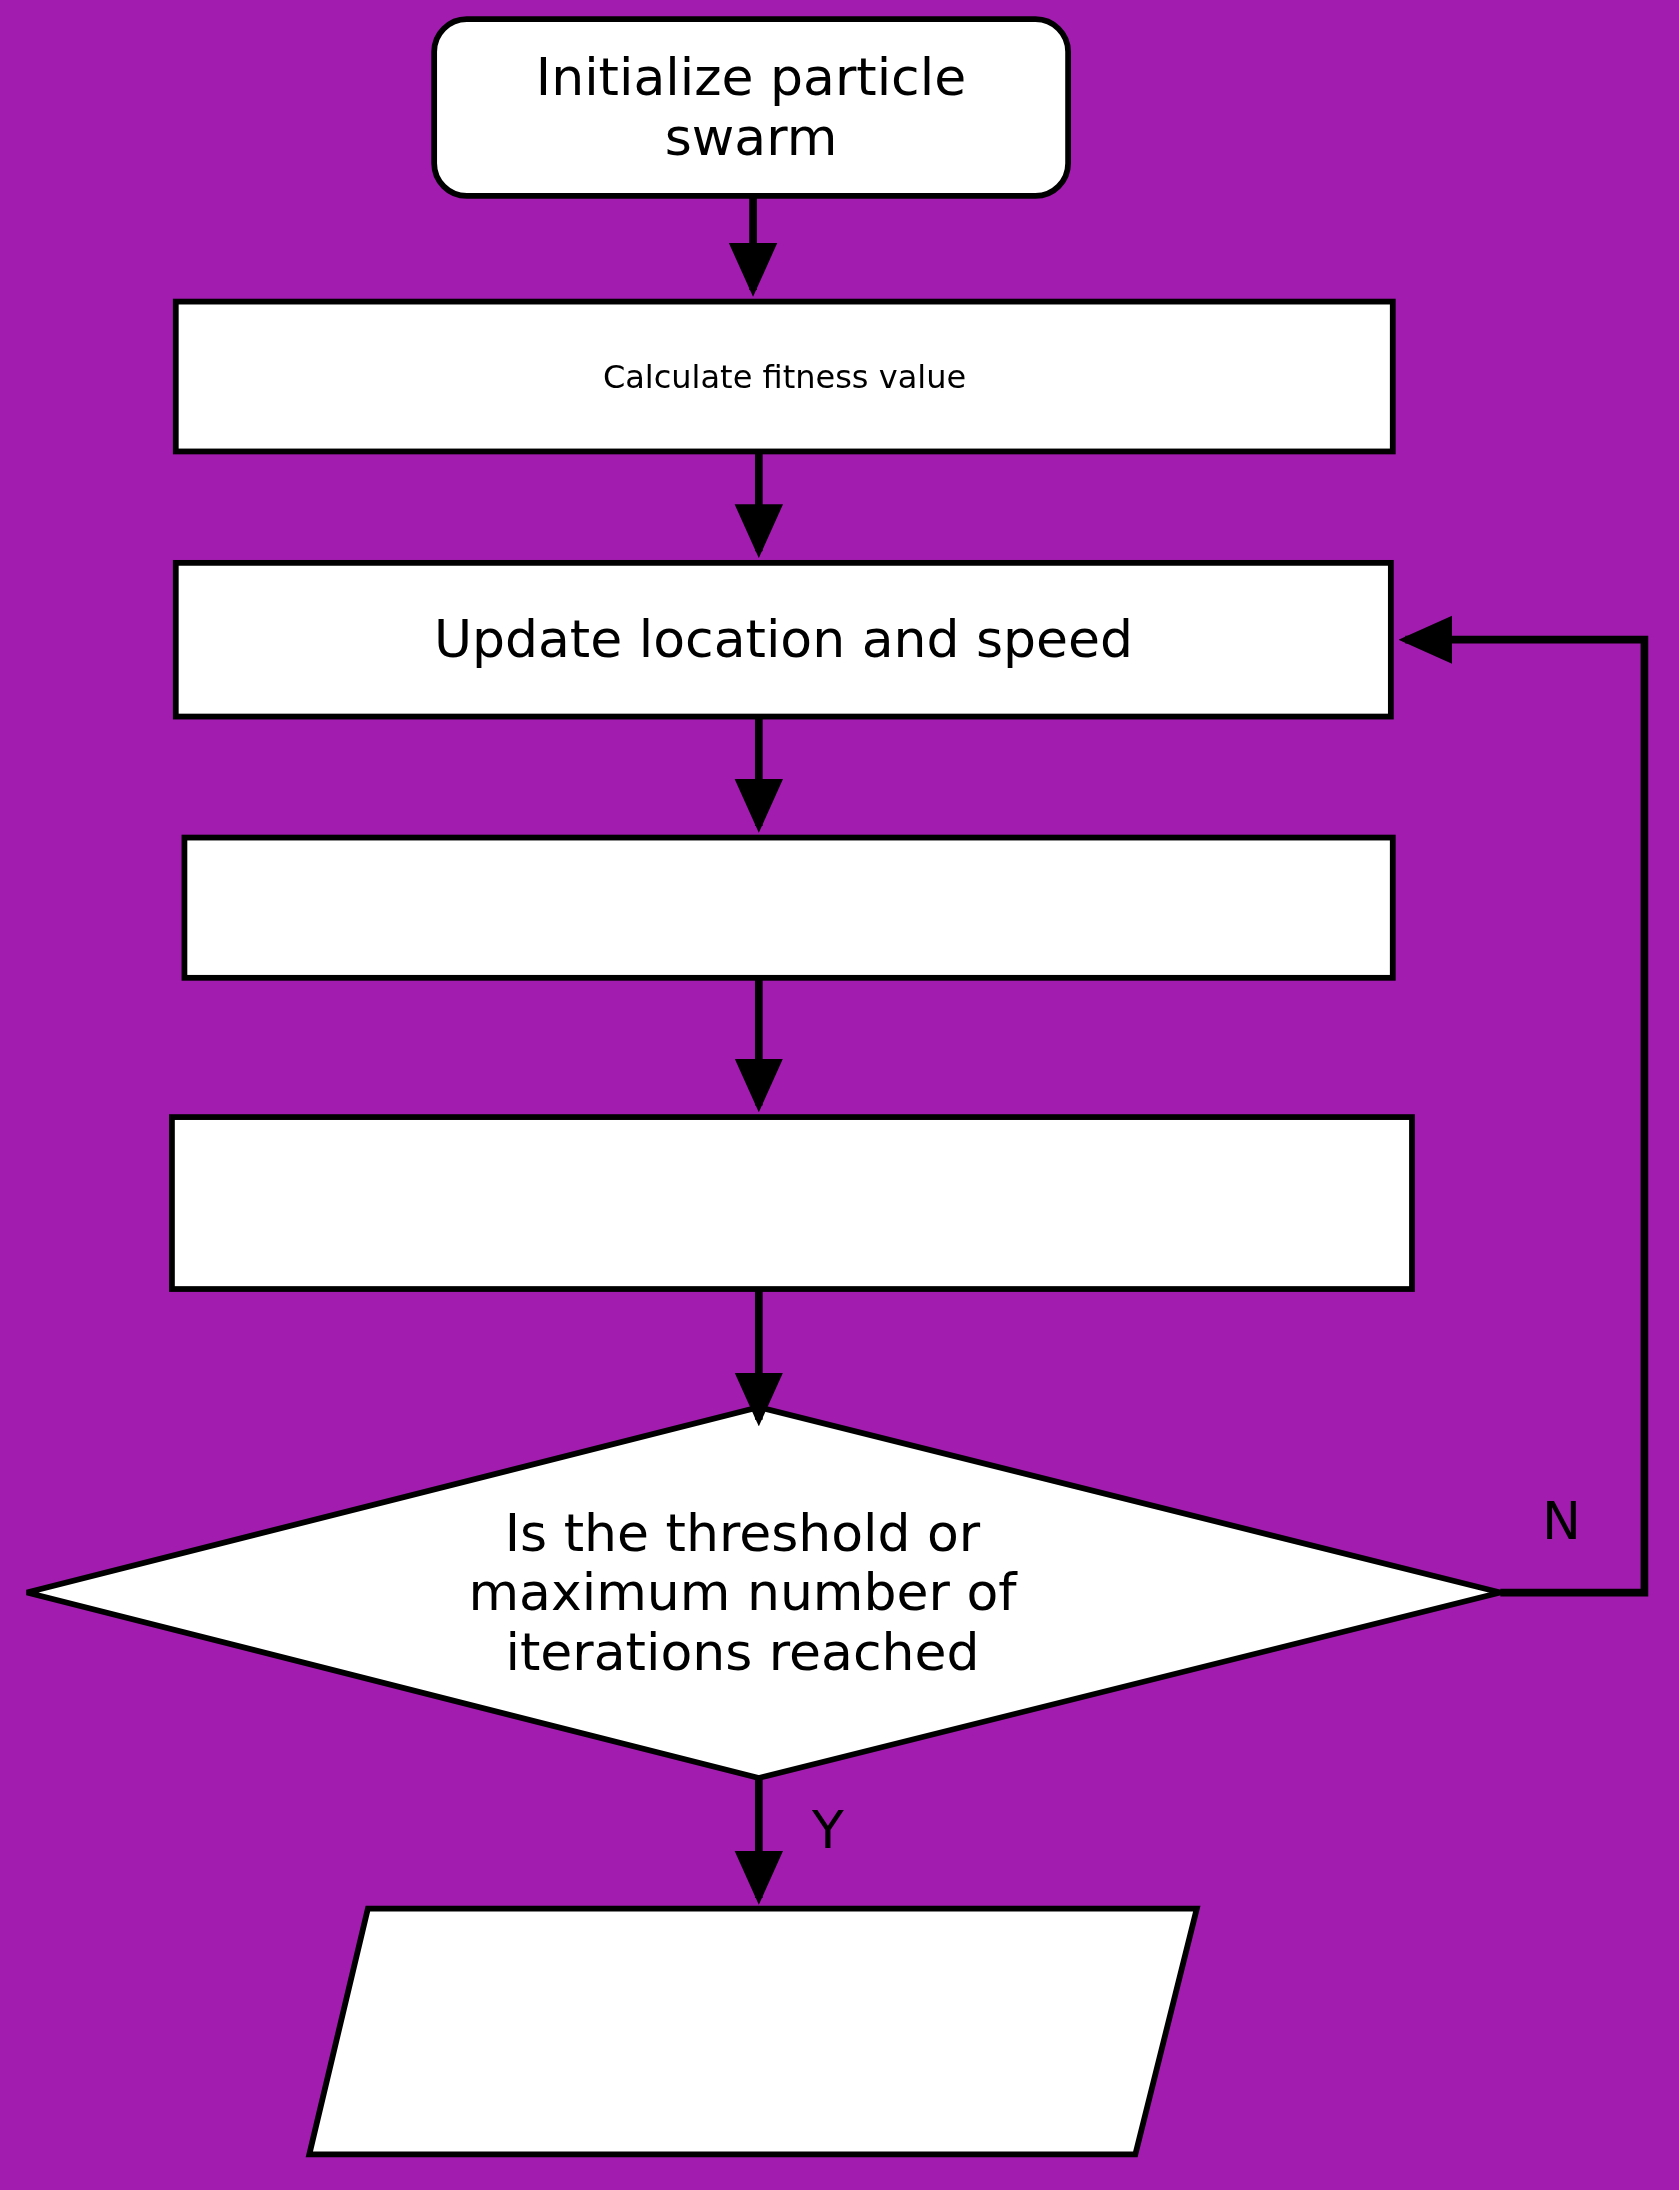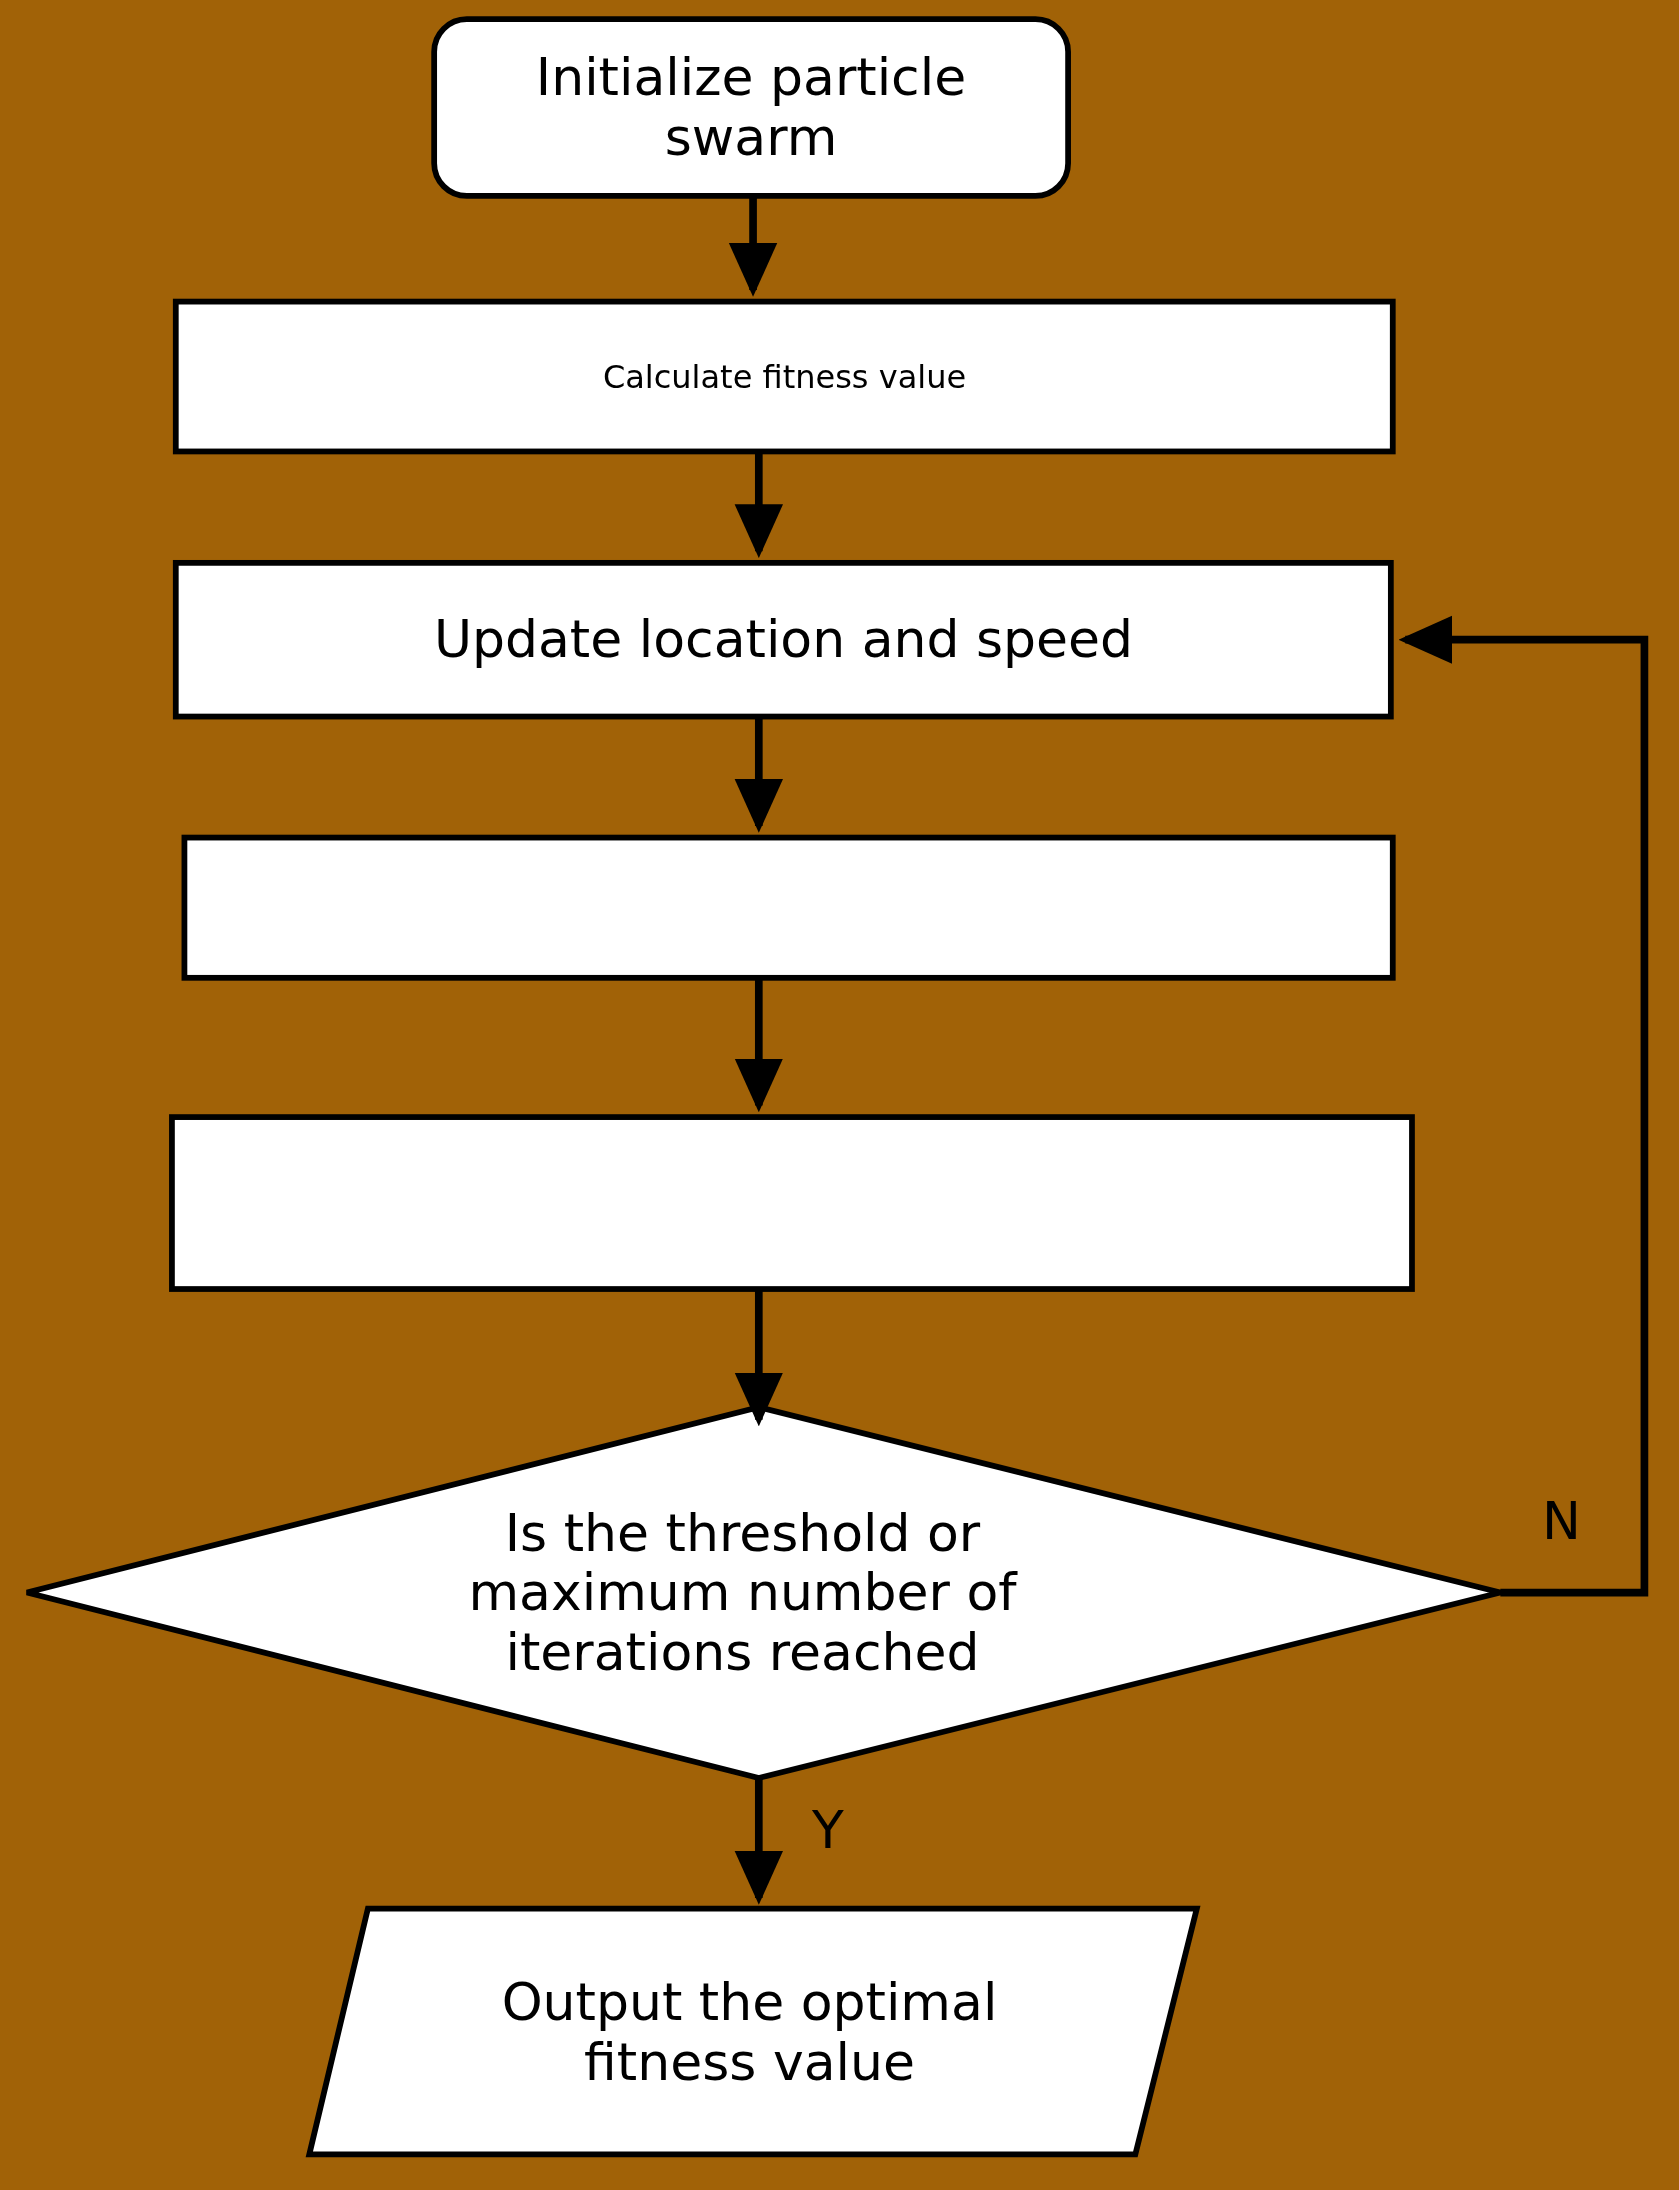--- a/index.html
+++ b/index.html
@@ -8,21 +8,21 @@
     padding: 0;
     background: #ffffff;
   }
   body {
     font-family: "DejaVu Sans", "Liberation Sans", sans-serif;
   }
   #canvas {
     position: relative;
     width: 1679px;
     height: 2190px;
-    background: #a16207;
+    background: #a21caf;
     overflow: hidden;
   }
   #flow-svg {
     position: absolute;
     left: 0;
     top: 0;
     width: 1679px;
     height: 2190px;
     display: block;
   }
@@ -97,22 +97,20 @@
   <div class="node-text" style="left:176px; top:302px; width:1217px; height:150px; font-size:32px;">Calculate fitness value</div>
 
   <div class="node-text" style="left:176px; top:563px; width:1215px; height:154px; font-size:52px;">Update location and speed</div>
 
 
 
   <div class="node-text" style="left:262px; top:1468px; width:961px; height:250px; font-size:52px;">Is the threshold or
 maximum number of
 iterations reached</div>
 
-  <div class="node-text" style="left:365px; top:1917px; width:769px; height:231px; font-size:52px;">Output the optimal
-fitness value</div>
 
   <div class="edge-label" style="left:1542px; top:1495px; font-size:52px;">N</div>
 
   <div class="edge-label" style="left:812px; top:1804px; font-size:52px;">Y</div>
 
   <div class="hit" style="left:434px; top:19px; width:634px; height:177px;"></div>
   <div class="hit" style="left:176px; top:302px; width:1217px; height:150px;"></div>
   <div class="hit" style="left:176px; top:563px; width:1215px; height:154px;"></div>
   <div class="hit" style="left:184px; top:838px; width:1209px; height:140px;"></div>
   <div class="hit" style="left:172px; top:1117px; width:1240px; height:172px;"></div>

